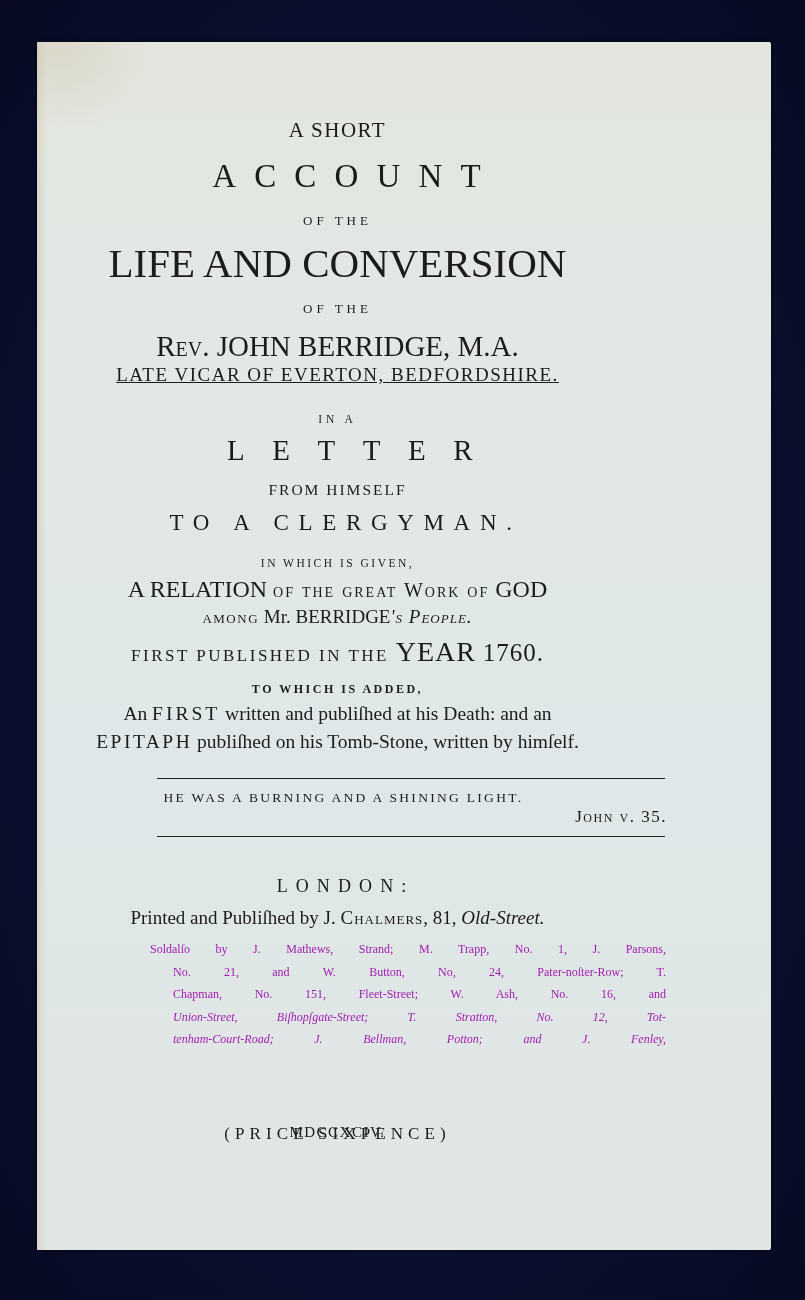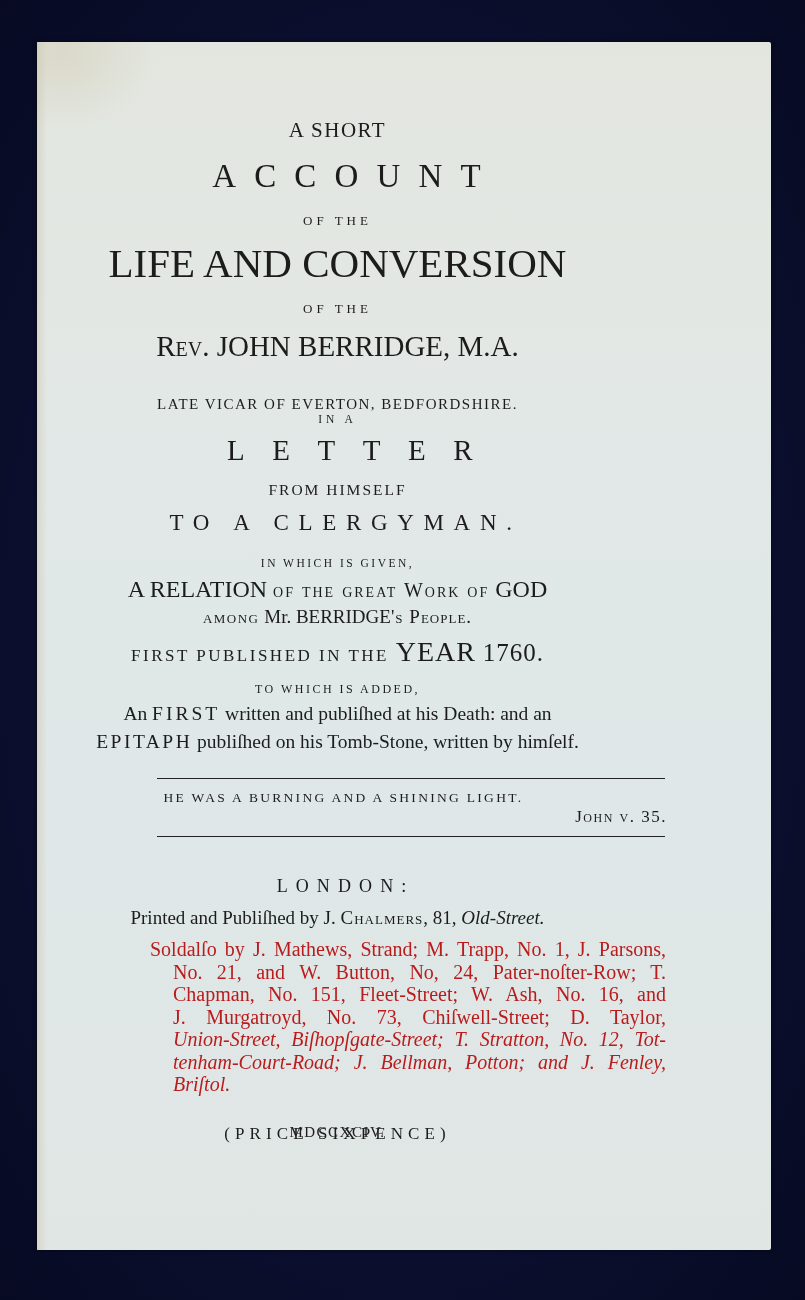--- a/index.html
+++ b/index.html
@@ -28,62 +28,62 @@
     white-space:nowrap;
   }
   .sc { font-variant: small-caps; }
   .it { font-style: italic; }
   .sp { letter-spacing: 0.5em; }
   .rule {
     position:absolute; left:157px; width:508px; height:0;
     border-top:1.5px solid #222;
   }
   .block {
-    position:absolute; left:153px; width:513px; color:#b91c1c;
-    font-size:20px; line-height:22.5px; text-align:justify;
+    position:absolute; left:153px; width:513px; color:#a21caf;
+    font-size:12px; line-height:22.5px; text-align:justify;
   }
   .block .row { display:block; white-space:nowrap; text-align-last:justify; }
 </style>
 </head>
 <body>
 
 <div class="paper"></div>
 
 <div class="line" style="top:118px;font-size:21px;letter-spacing:1.5px;">A SHORT</div>
 <div class="line sp" style="top:158px;font-size:33px;letter-spacing:0.55em;padding-left:18px;">ACCOUNT</div>
 <div class="line" style="top:213px;font-size:13px;letter-spacing:4px;">OF THE</div>
 <div class="line" style="top:239px;font-size:41px;text-align:center;">LIFE AND CONVERSION</div>
 <div class="line" style="top:301px;font-size:13px;letter-spacing:4px;">OF THE</div>
 
 <div class="line" style="top:330px;font-size:29px;">
   <span class="sc">Rev.</span>
   <span>JOHN BERRIDGE, M.A.</span>
 </div>
-<div class="line" style="top:396px;font-size:15px;letter-spacing:1.5px;">LATE VICAR OF EVERTON, BEDFORDSHIRE.</div>
+<div class="line" style="top:364px;font-size:19px;letter-spacing:1.5px;text-decoration:underline;">LATE VICAR OF EVERTON, BEDFORDSHIRE.</div>
 <div class="line" style="top:413px;font-size:11.5px;letter-spacing:4px;">IN A</div>
 <div class="line" style="top:434px;font-size:29px;letter-spacing:0.95em;padding-left:26px;">LETTER</div>
 <div class="line" style="top:481px;font-size:15.5px;letter-spacing:2px;">FROM HIMSELF</div>
 <div class="line" style="top:510px;font-size:23px;letter-spacing:0.42em;padding-left:8px;">TO A CLERGYMAN.</div>
 <div class="line" style="top:557px;font-size:11.5px;letter-spacing:2.5px;">IN WHICH IS GIVEN,</div>
 
 <div class="line" style="top:576px;font-size:24px;">
   <span>A RELATION</span>
   <span class="sc" style="font-size:20px;letter-spacing:2px;">of the great Work of</span>
   <span>GOD</span>
 </div>
 <div class="line" style="top:606px;font-size:19px;">
   <span class="sc" style="letter-spacing:1.5px;">among</span>
-  <span>Mr. BERRIDGE</span><span class="sc" style="letter-spacing:1px;">'s People.</span>
+  <span>Mr. BERRIDGE</span><span class="sc" style="letter-spacing:1px;font-style:italic;">'s People.</span>
 </div>
 <div class="line" style="top:636px;font-size:17px;letter-spacing:2.5px;">
   <span>FIRST PUBLISHED IN THE</span>
   <span style="font-size:28px;letter-spacing:1px;">YEAR</span>
   <span style="font-size:25px;letter-spacing:1px;">1760.</span>
 </div>
-<div class="line" style="top:682px;font-size:12px;letter-spacing:2.5px;">TO WHICH IS ADDED,</div>
+<div class="line" style="top:682px;font-size:12px;letter-spacing:2.5px;font-weight:bold;">TO WHICH IS ADDED,</div>
 
 <div class="line" style="top:703px;font-size:19.5px;">
   <span>An</span>
   <span style="letter-spacing:3px;">FIRST</span>
   <span>written and publiſhed at his Death: and an</span>
 </div>
 <div class="line" style="top:731px;font-size:19.5px;">
   <span style="letter-spacing:2.5px;">EPITAPH</span>
   <span>publiſhed on his Tomb-Stone, written by himſelf.</span>
 </div>
@@ -97,20 +97,18 @@
 <div class="line" style="top:907px;font-size:19px;">
   <span>Printed and Publiſhed by J.</span>
   <span class="sc" style="letter-spacing:1px;">Chalmers</span><span>, 81,</span>
   <span class="it">Old-Street.</span>
 </div>
 
 <div class="block" style="top:938px;">
   <span class="row" style="margin-left:-3px;">Soldalſo by J. Mathews, Strand; M. Trapp, No. 1, J. Parsons,</span>
   <span class="row" style="padding-left:20px;">No. 21, and W. Button, No, 24, Pater-noſter-Row; T.</span>
   <span class="row" style="padding-left:20px;">Chapman, No. 151, Fleet-Street; W. Ash, No. 16, and</span>
-  <span class="row" style="padding-left:20px;">J. Murgatroyd, No. 73, Chiſwell-Street; D. Taylor,</span>
   <span class="row it" style="padding-left:20px;">Union-Street, Biſhopſgate-Street; T. Stratton, No. 12, Tot-</span>
   <span class="row it" style="padding-left:20px;">tenham-Court-Road; J. Bellman, Potton; and J. Fenley,</span>
-  <span class="it" style="display:block;padding-left:20px;">Briſtol.</span>
 </div>
 
 <div class="line" style="top:1100px;font-size:15px;letter-spacing:1.5px;margin-top:24px;">MDCCXCIV.</div>
 <div class="line" style="top:1124px;font-size:17px;letter-spacing:0.3em;">(PRICE SIXPENCE)</div>
 
 </body></html>

